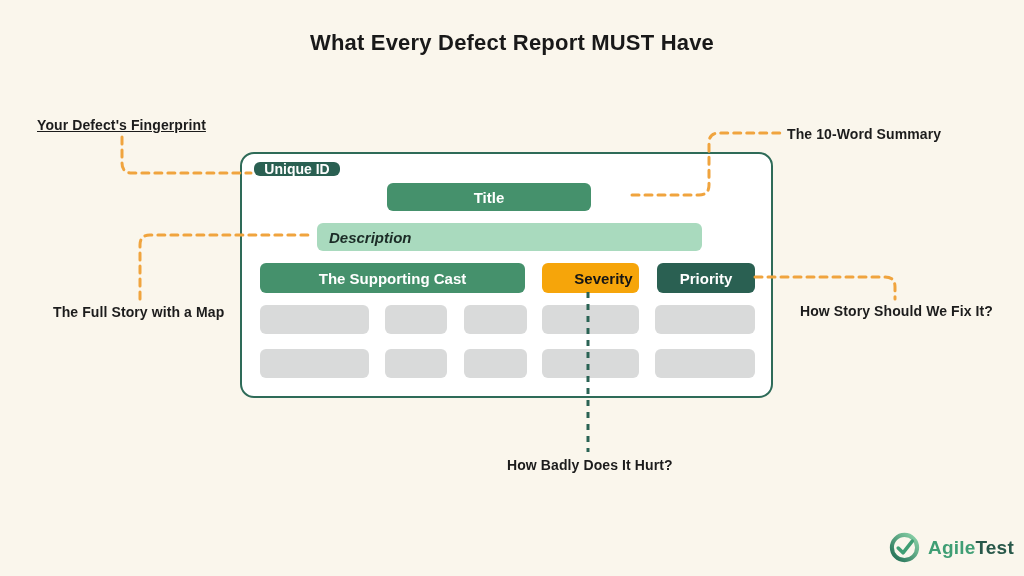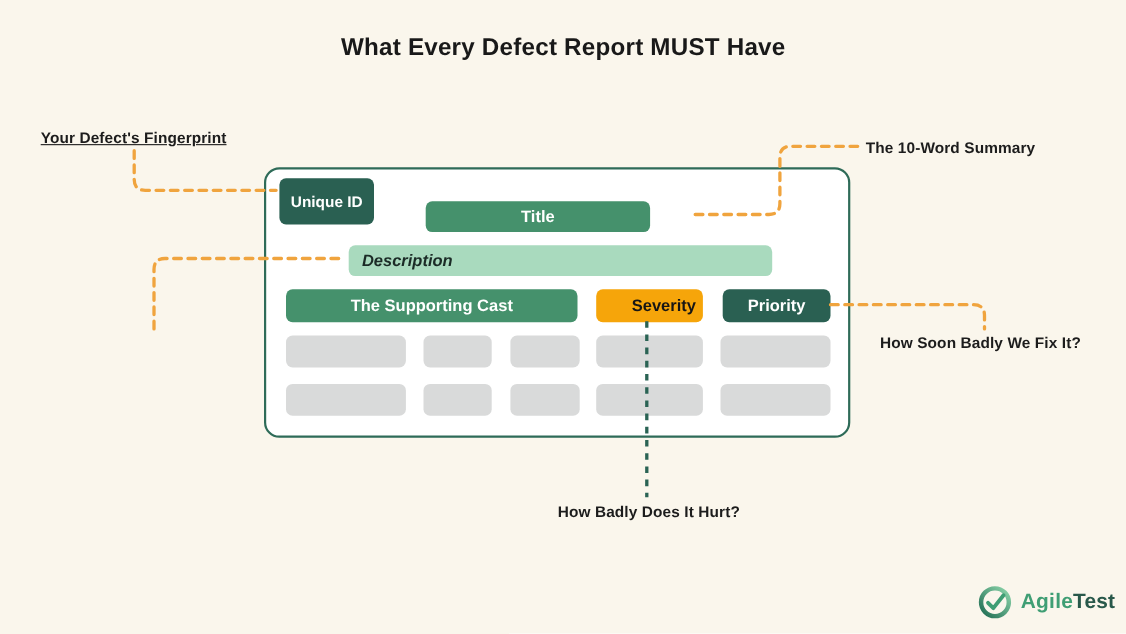--- a/index.html
+++ b/index.html
@@ -43,21 +43,21 @@
     display: flex;
     align-items: center;
     justify-content: center;
     font-weight: 700;
     font-size: 14px;
     border-radius: 6px;
     white-space: nowrap;
   }
 
   .unique-id {
-    left: 12px; top: 8px; width: 86px; height: 42px;
+    left: 12px; top: 8px; width: 86px; height: 14px;
     background: #2a6052; color: #ffffff;
   }
   .title-bar {
     left: 145px; top: 29px; width: 204px; height: 28px;
     background: #45916c; color: #ffffff; font-size: 15px;
   }
   .description-bar {
     left: 75px; top: 69px; width: 385px; height: 28px;
     background: #a9dabe; color: #1b2b26;
     justify-content: flex-start; padding-left: 12px;
@@ -153,21 +153,22 @@
   <svg class="connectors" viewBox="0 0 1024 576" fill="none" aria-hidden="true">
     <path d="M122,137 V163 Q122,173 132,173 H251" stroke-width="3" stroke-dasharray="7 6" stroke-linecap="round" stroke="#f0a43e"></path>
     <path d="M632,195 H699 Q709,195 709,185 V143 Q709,133 719,133 H785" stroke-width="3" stroke-dasharray="7 6" stroke-linecap="round" stroke="#f0a43e"></path>
     <path d="M140,299 V245 Q140,235 150,235 H313" stroke-width="3" stroke-dasharray="7 6" stroke-linecap="round" stroke="#f0a43e"></path>
     <path d="M755,277 H885 Q895,277 895,287 V299" stroke-width="3" stroke-dasharray="7 6" stroke-linecap="round" stroke="#f0a43e"></path>
     <path d="M588,292 V452" stroke-width="3" stroke-dasharray="6 6" stroke="#2a6354"></path>
   </svg>
 
   <div class="annotation ann-fingerprint">Your Defect's Fingerprint</div>
   <div class="annotation ann-summary">The 10-Word Summary</div>
-  <div class="annotation ann-how-soon">How Soon Badly We Fix It?</div>
+  <div class="annotation ann-full-story">The Full Story with a Map</div>
+  <div class="annotation ann-how-soon">How Story Should We Fix It?</div>
   <div class="annotation ann-how-badly">How Badly Does It Hurt?</div>
 
   <div class="logo">
     <svg width="33" height="33" viewBox="0 0 34 34" aria-hidden="true">
       <defs>
         <linearGradient id="ringGrad" x1="4" y1="30" x2="30" y2="4" gradientUnits="userSpaceOnUse">
           <stop offset="0" stop-color="#1e6b52"></stop>
           <stop offset="1" stop-color="#8ed6ab"></stop>
         </linearGradient>
       </defs>

